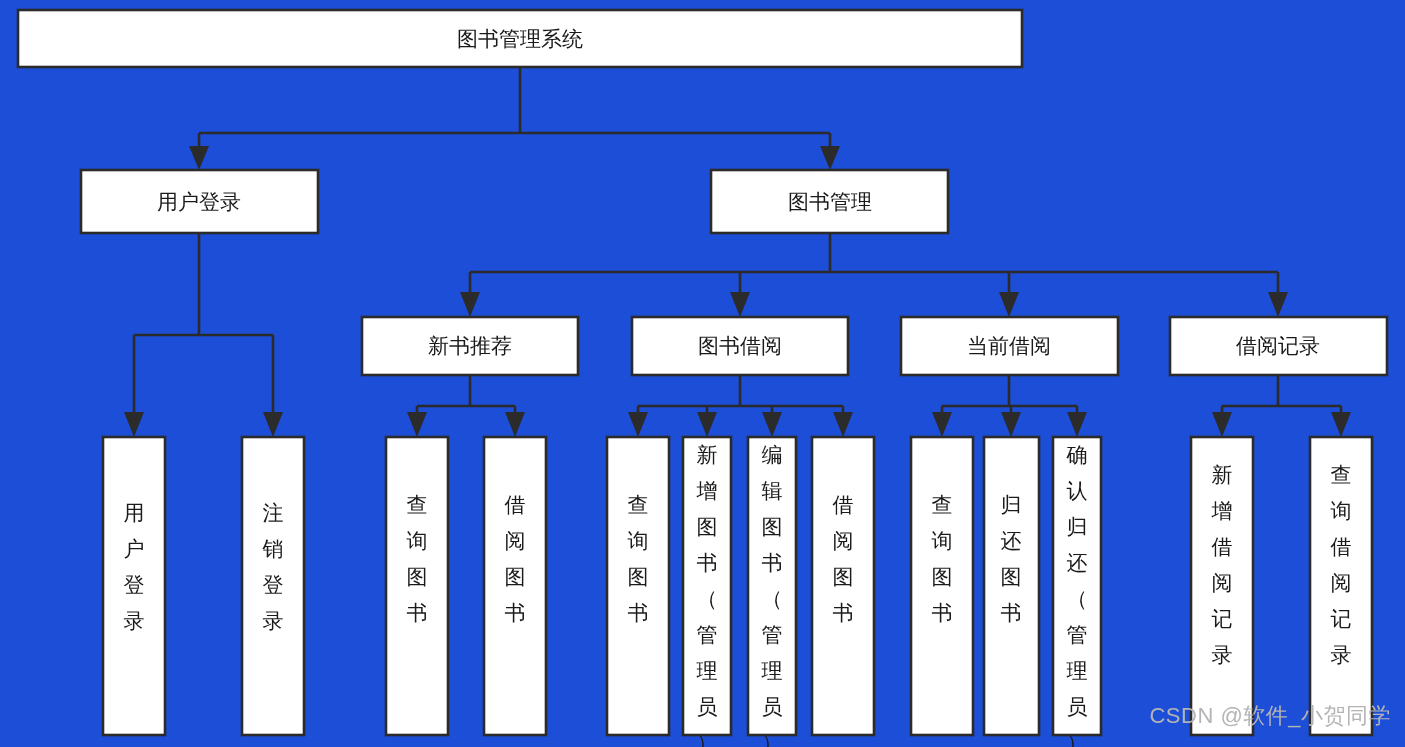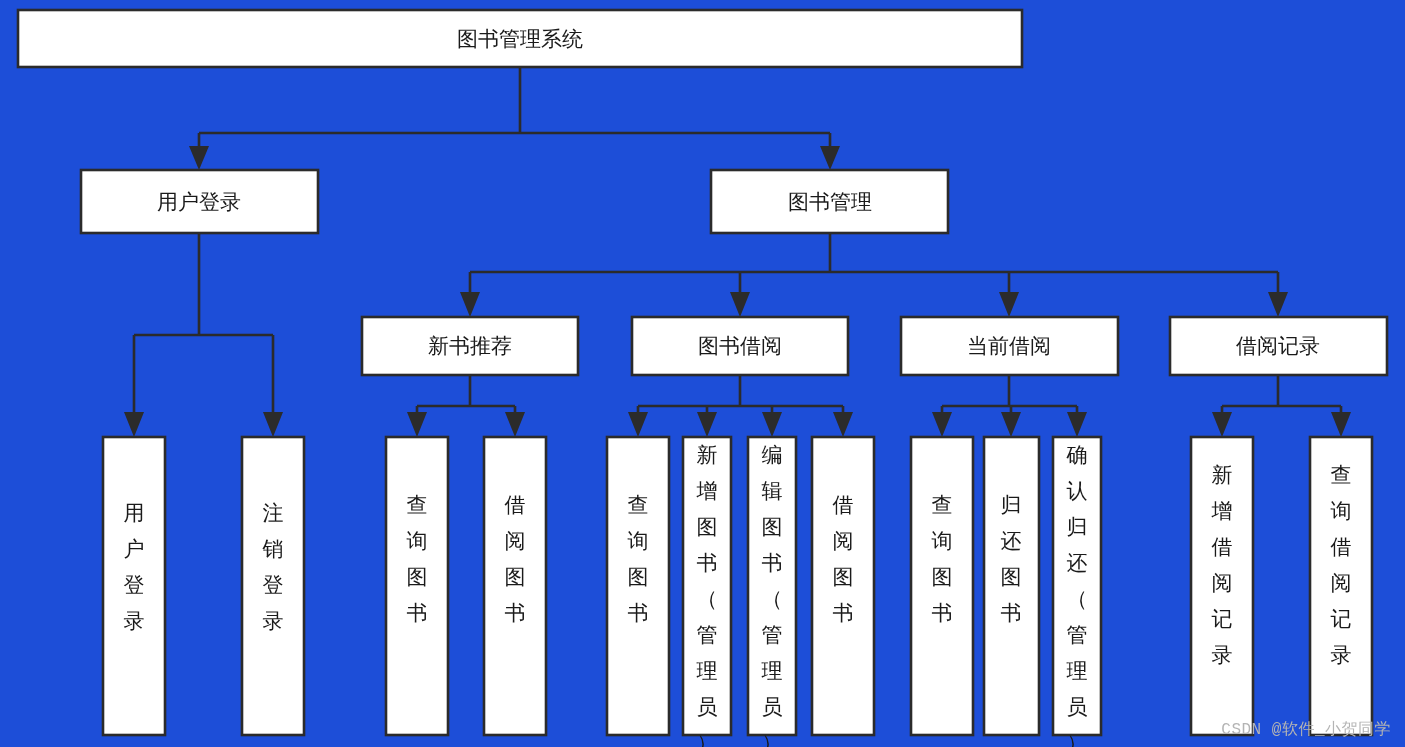--- a/index.html
+++ b/index.html
@@ -50,23 +50,23 @@
   }
   .node-label-vert {
     fill: #1a1a1a;
     font-family: "DejaVu Sans", "Liberation Sans", sans-serif;
     font-size: 21px;
     text-anchor: middle;
   }
   .watermark {
     position: absolute;
     right: 14px;
-    bottom: 7px;
-    font-family: Liberation Mono, monospace;
-    font-size: 16px;
+    bottom: 16px;
+    font-family: Liberation Sans, sans-serif;
+    font-size: 22px;
     color: #b4b4b4;
     letter-spacing: 0.5px;
     white-space: nowrap;
     pointer-events: none;
   }
 </style>
 </head>
 <body>
 
 <div id="diagram-root">

